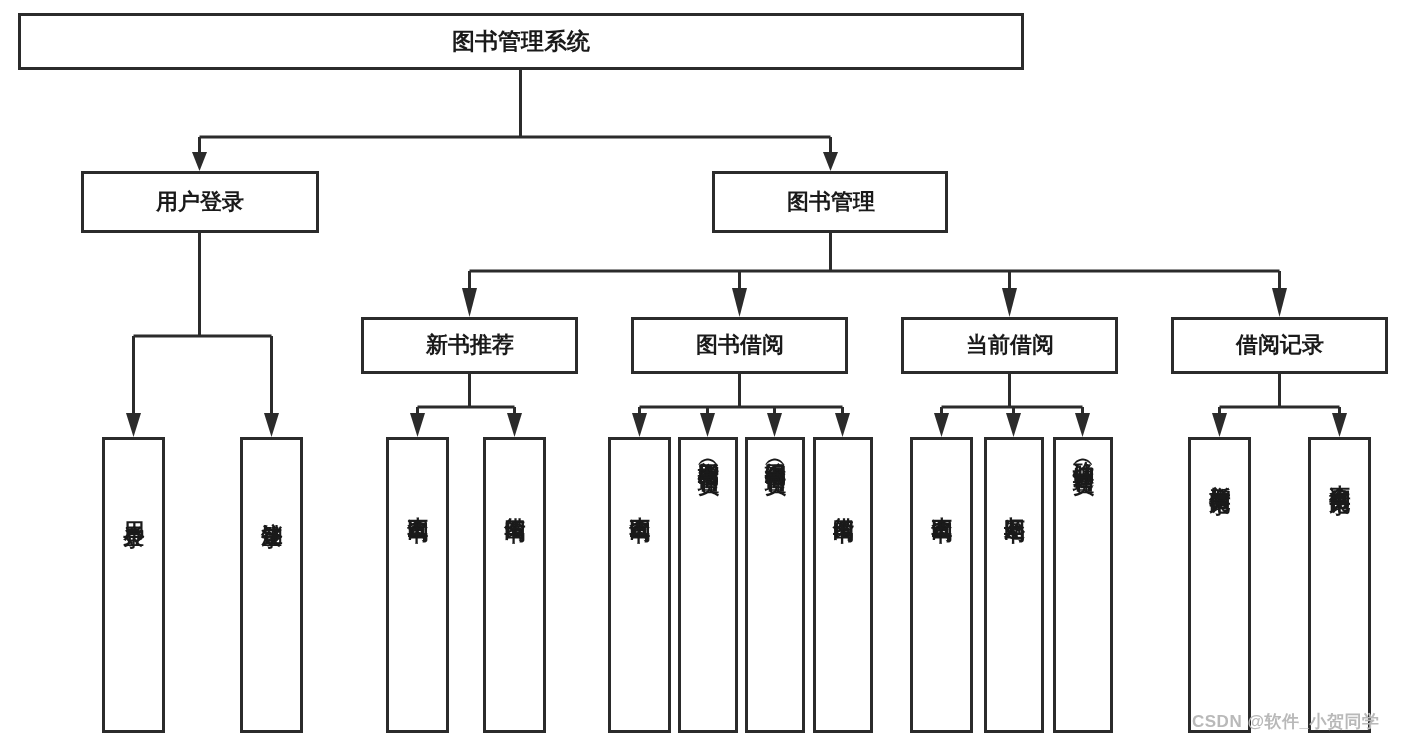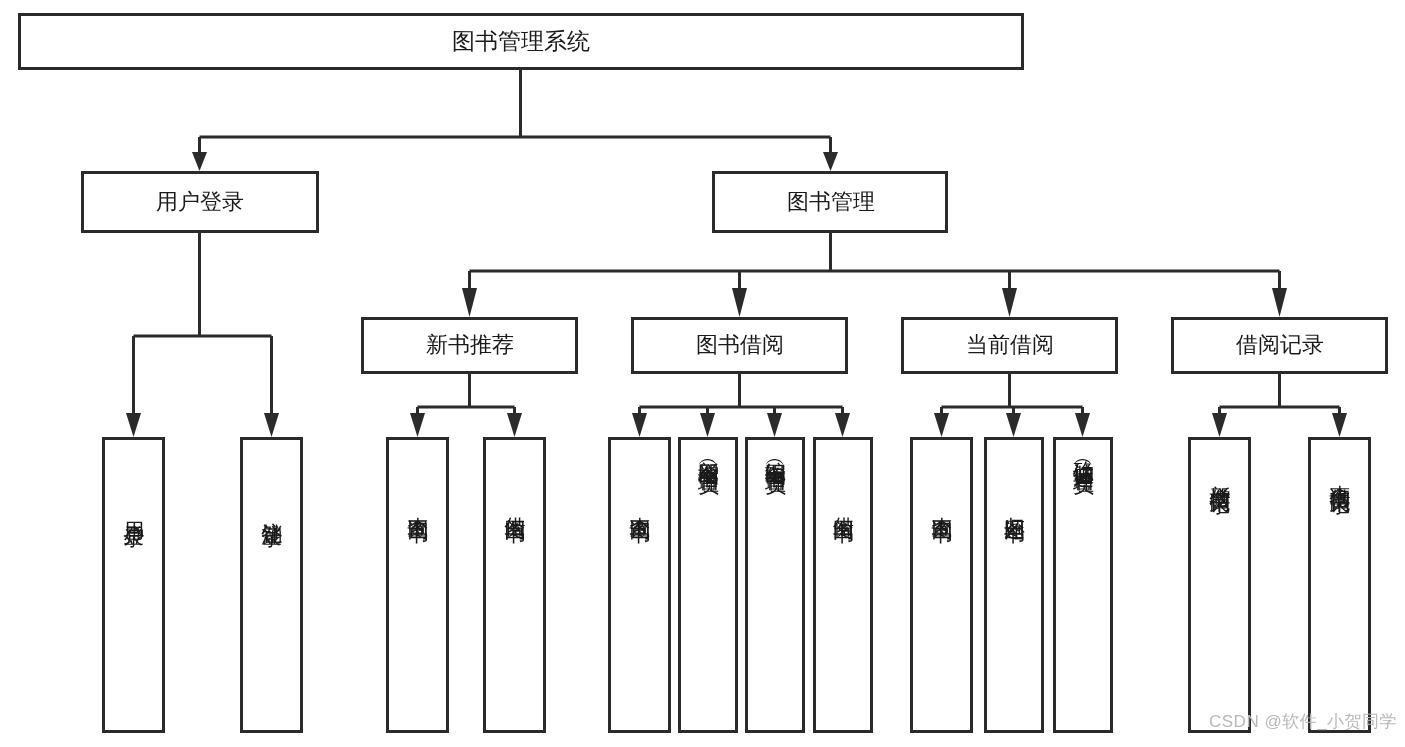--- a/index.html
+++ b/index.html
@@ -11,20 +11,21 @@
     width: 1405px;
     height: 747px;
     font-family: "Liberation Sans", "DejaVu Sans", sans-serif;
     overflow: hidden;
     position: relative;
   }
   #diagram-root {
     position: relative;
     width: 1405px;
     height: 747px;
+    font-weight: bold;
   }
   svg.flowchart {
     position: absolute;
     top: 0;
     left: 0;
     width: 1405px;
     height: 747px;
     display: block;
   }
   .node-rect {
@@ -226,15 +227,15 @@
   <div class="leaf-label-wrap" style="left:1053px; top:444px; width:60px; height:290px;">
     <span class="leaf-label">确认归还（管理员）</span>
   </div>
   <div class="leaf-label-wrap" style="left:1188px; top:468px; width:63px; height:265px;">
     <span class="leaf-label">新增借阅记录</span>
   </div>
   <div class="leaf-label-wrap" style="left:1308px; top:468px; width:63px; height:265px;">
     <span class="leaf-label">查询借阅记录</span>
   </div>
 
-  <div class="watermark" style="left:1192px; top:710px;margin-left:17px;">CSDN @软件_小贺同学</div>
+  <div class="watermark" style="left:1192px; top:710px;">CSDN @软件_小贺同学</div>
 
 </div>
 
 </body></html>

